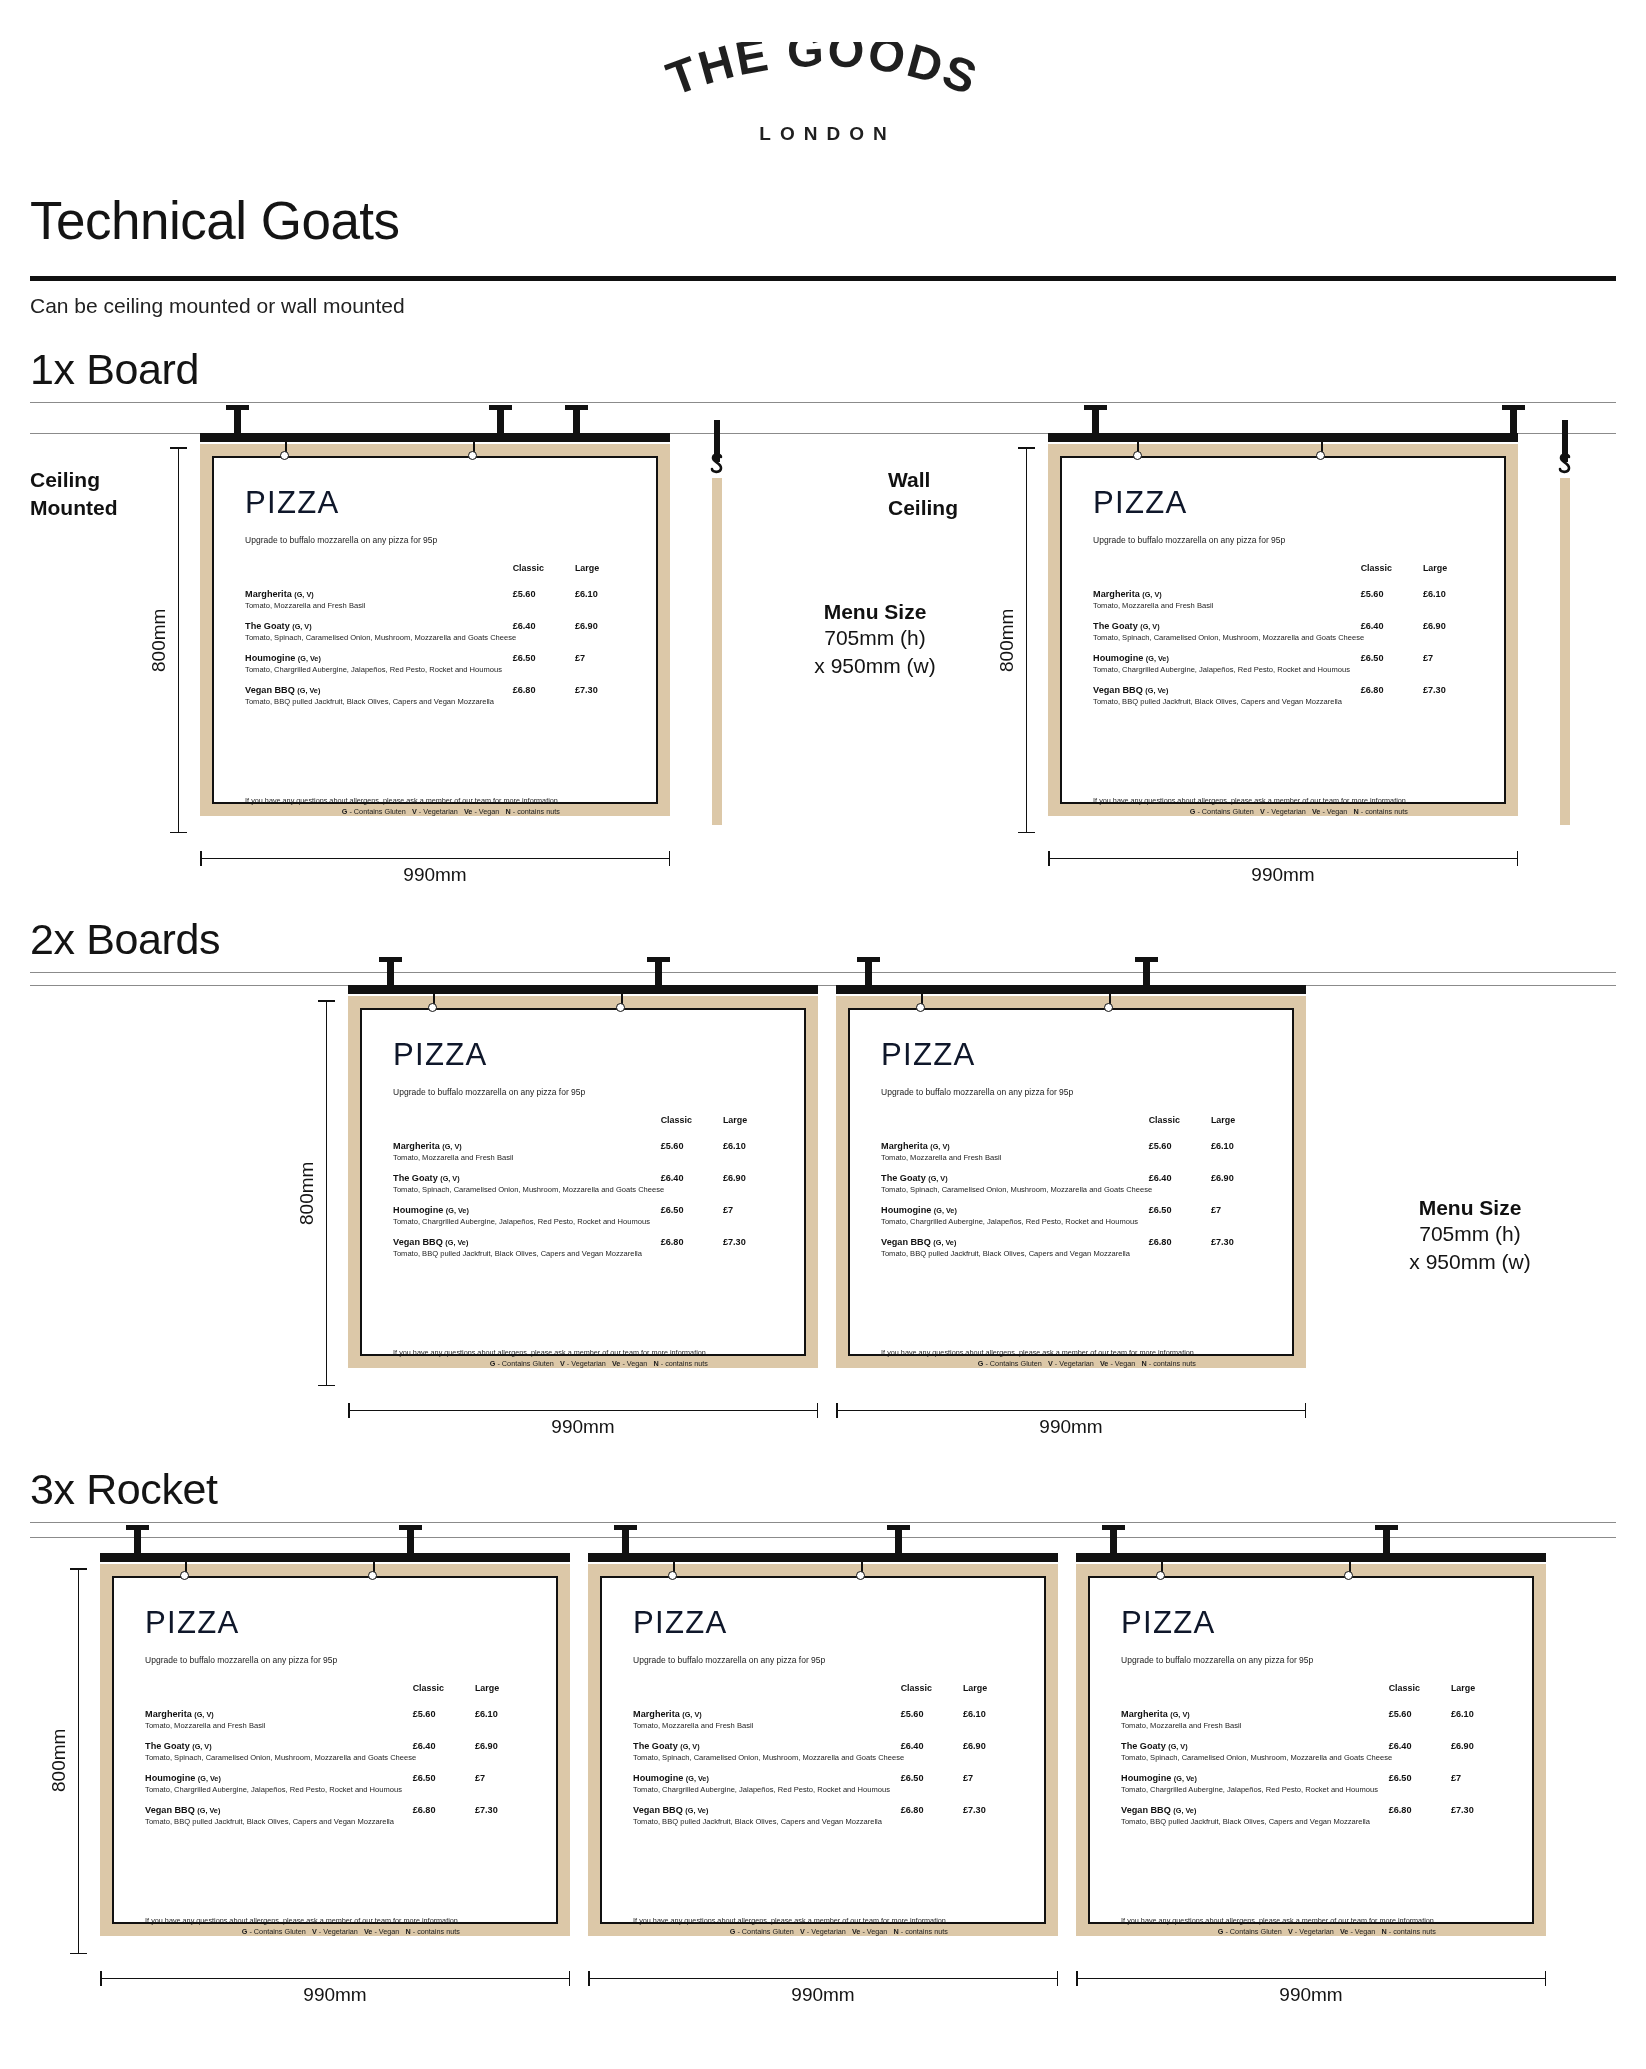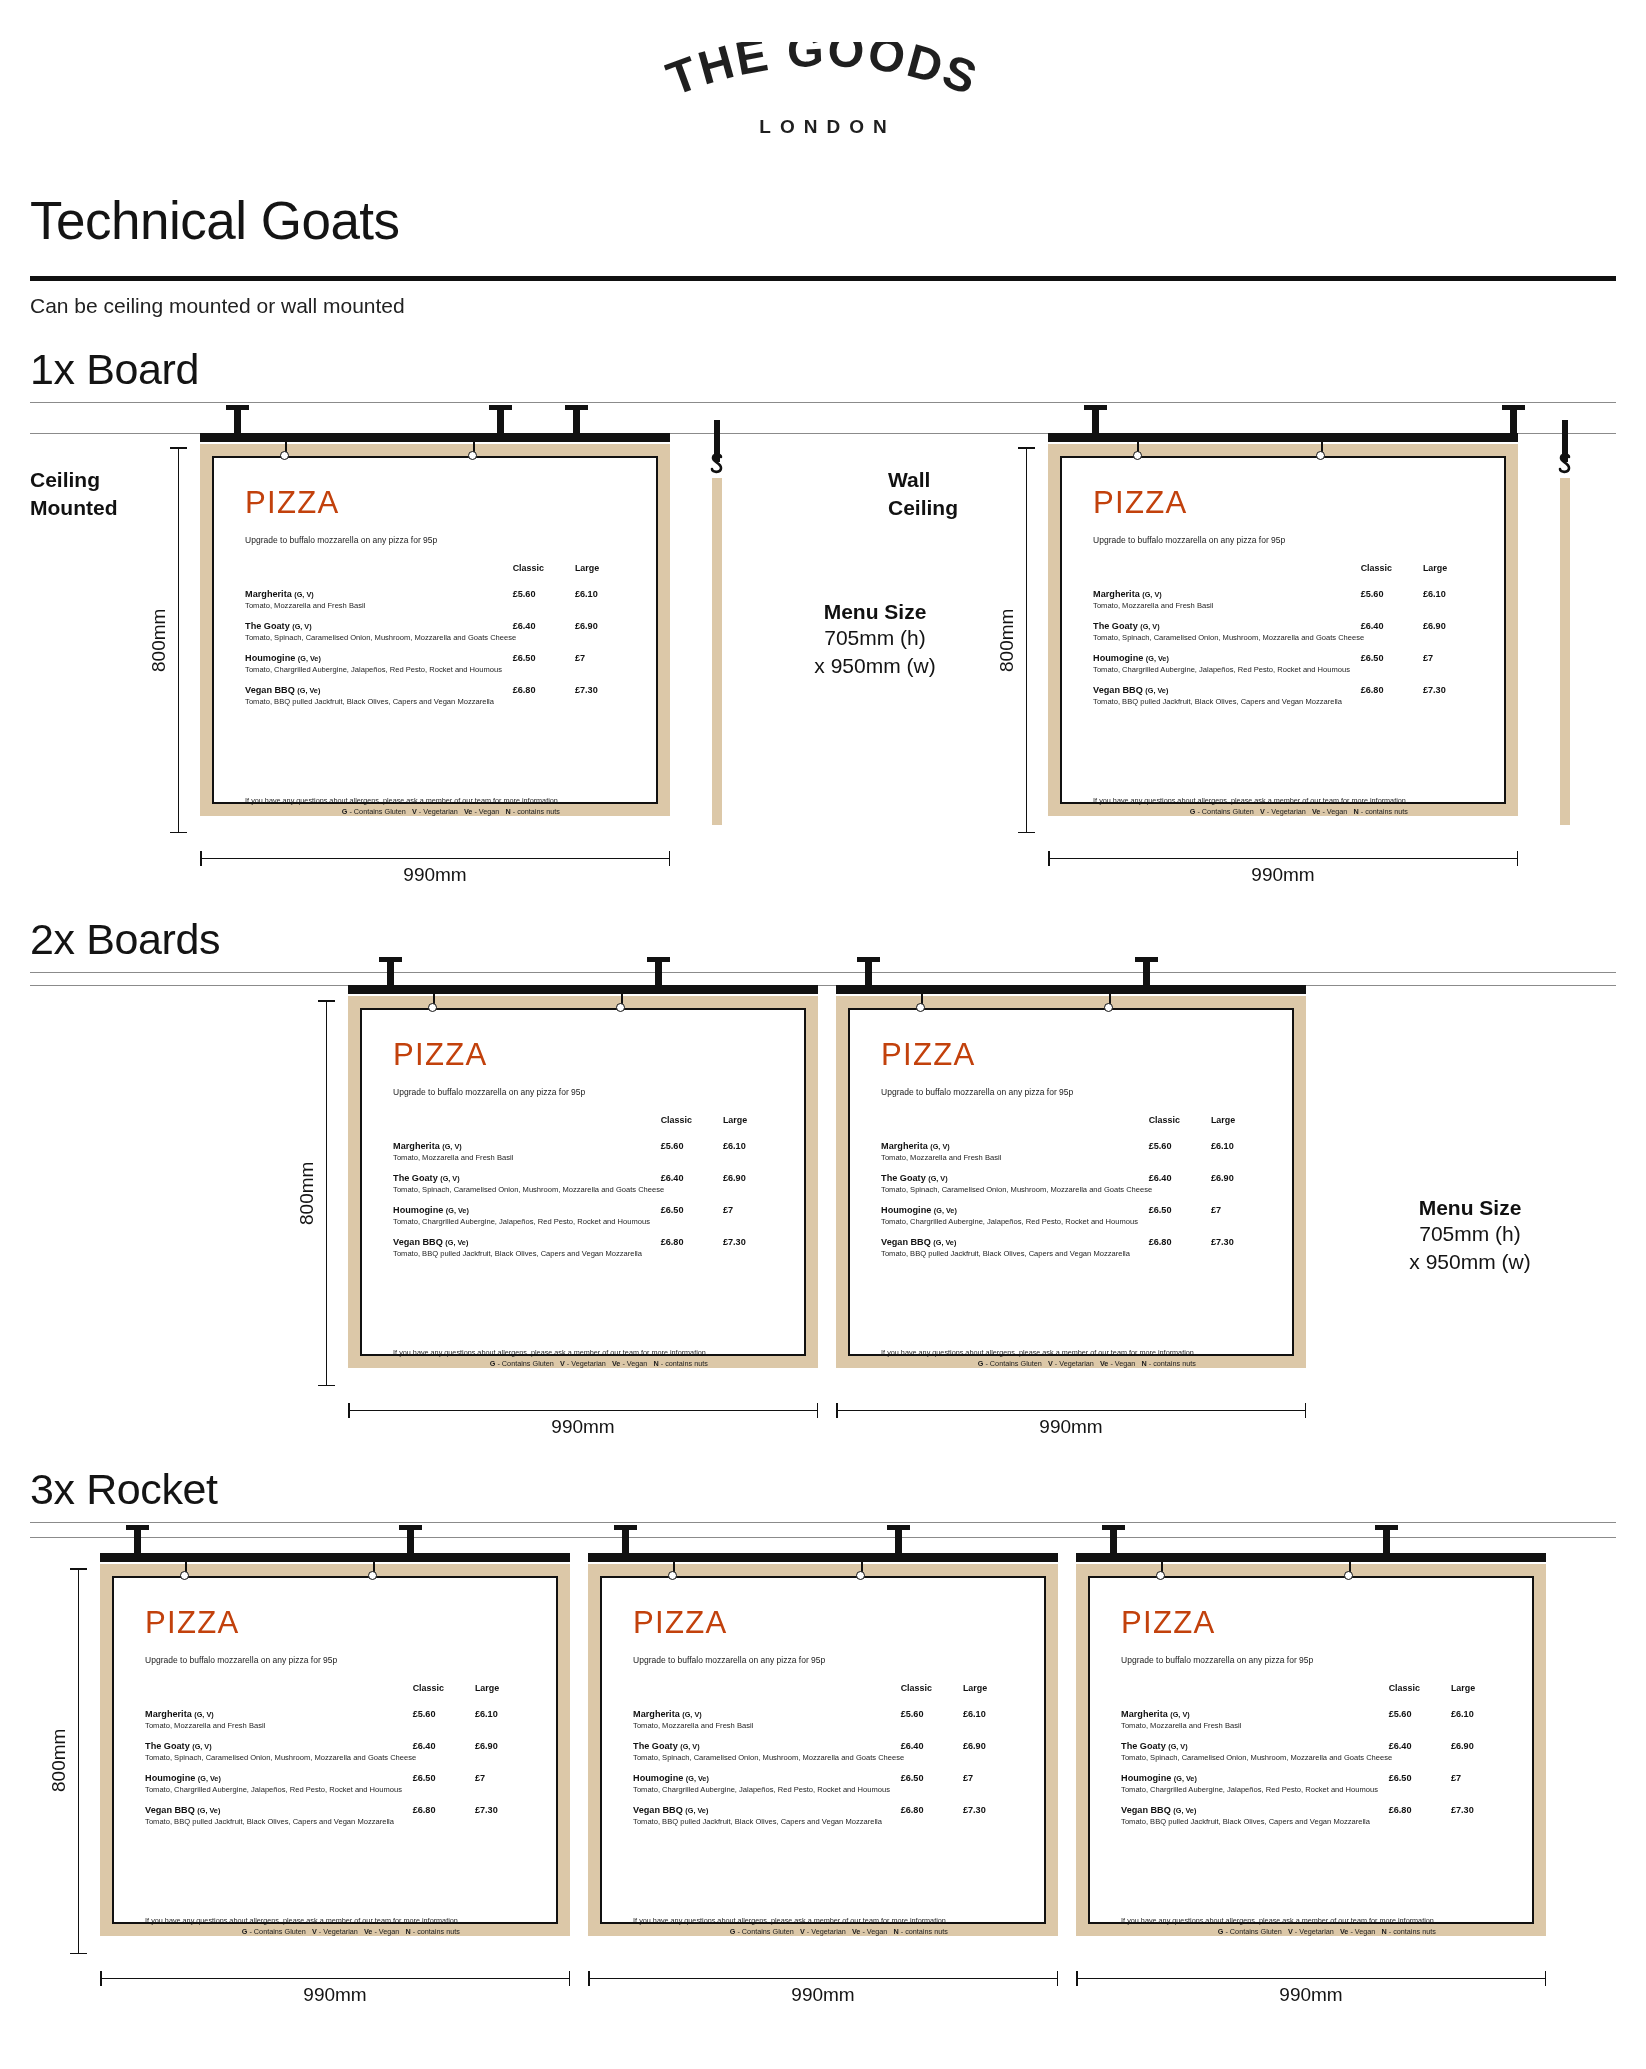--- a/index.html
+++ b/index.html
@@ -15,21 +15,21 @@
   
   .logo { position: absolute; left: 0; right: 0; top: 42px; text-align: center; }
   .logo-top {
     font-size: 15px; letter-spacing: 3.0px; font-weight: 600;
     color: #1f1f1f; margin-bottom: 6px;
   }
   .logo-arch { position: relative; width: 340px; height: 66px; margin: 0 auto; }
   .logo-arch svg { display: block; }
   .logo-bot {
     font-size: 19px; letter-spacing: 9px; font-weight: 600;
-    color: #1f1f1f; margin-top: 8px; padding-left: 9px;
+    color: #1f1f1f; margin-top: 15px; padding-left: 9px;
   }
 
   
   .title {
     position: absolute; left: 30px; top: 190px;
     font-size: 53px; font-weight: 300; letter-spacing: -0.5px;
     color: #141414;
   }
   .title-rule {
     position: absolute; left: 30px; right: 30px; top: 276px;
@@ -73,21 +73,21 @@
   }
   .pin-dot {
     position: absolute; width: 9px; height: 9px; border-radius: 50%;
     background: #ffffff; border: 1.6px solid #111;
     left: 50%; margin-left: -5.5px; bottom: -5px;
   }
 
   
   .menu { position: absolute; left: 0; top: 0; width: 100%; height: 100%; }
   .menu-title {
-    position: absolute; font-weight: 300; color: #c2410c;
+    position: absolute; font-weight: 300; color: #0f172a;
     letter-spacing: 1.2px;
   }
   .menu-upgrade { position: absolute; color: #222; font-weight: 400; }
   .col-head {
     position: absolute; font-weight: 700; color: #111;
   }
   .row-name { position: absolute; left: 0; font-weight: 700; color: #111; }
   .row-name .tags { font-weight: 700; }
   .row-desc { position: absolute; left: 0; color: #1d1d1d; font-weight: 400; }
   .row-p1, .row-p2 { position: absolute; font-weight: 700; color: #111; }

